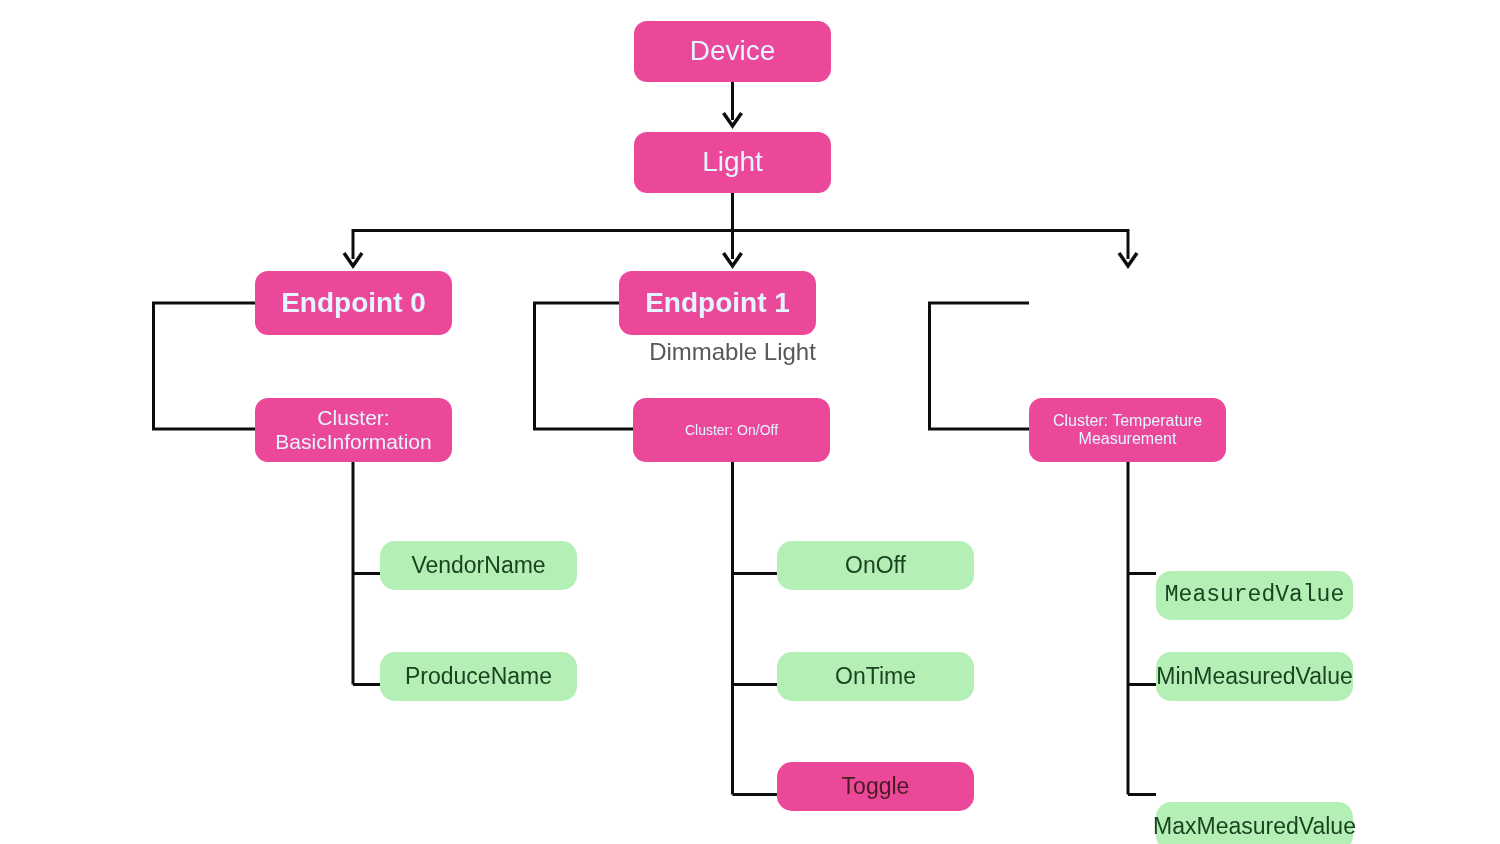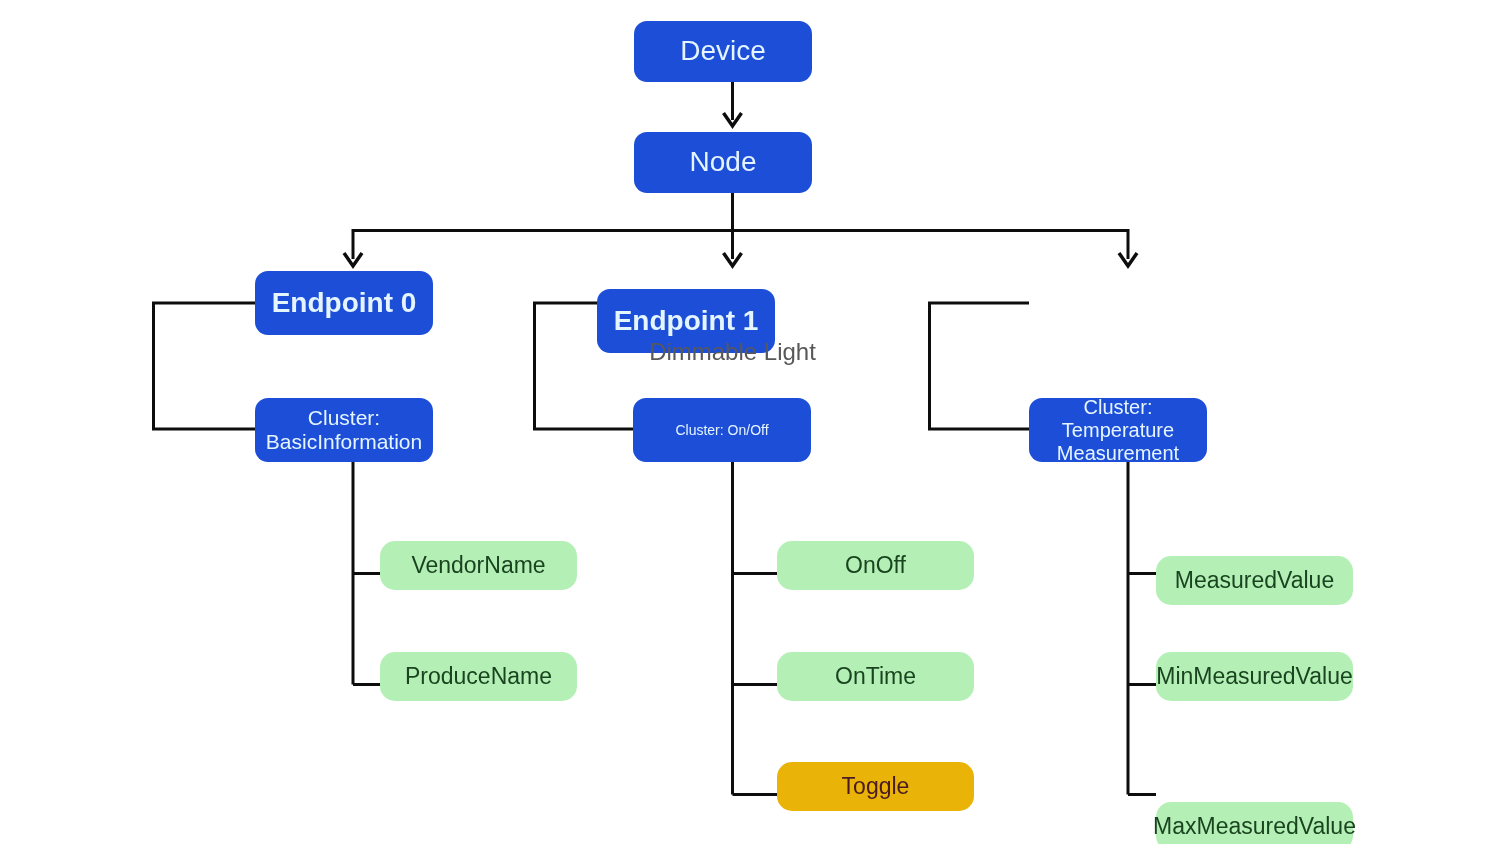--- a/index.html
+++ b/index.html
@@ -21,39 +21,39 @@
   }
   .box {
     position: absolute;
     display: flex;
     align-items: center;
     justify-content: center;
     text-align: center;
     line-height: 1.15;
   }
   .blue {
-    width: 178px;
-    background: #1d4ed8;
+    width: 197px;
+    background: #ec4899;
     color: #e4f5ff;
     border-radius: 13px;
     font-size: 28px;
     font-weight: 400;
   }
   .blue.main { height: 61px; }
   .blue.endpoint { height: 64px; font-weight: bold; }
   .blue.cluster { height: 64px; font-size: 14px; white-space: pre-line; }
   .blue.cluster.sz21 { font-size: 21px; }
-  .blue.cluster.sz20 { font-size: 20px; }
+  .blue.cluster.sz20 { font-size: 16px; }
   .attr {
     width: 197px; height: 49px;
     border-radius: 15px;
     font-size: 23px;
   }
   .attr.green { background: #b4f0b6; color: #1a4420; }
-  .attr.pink  { background: #eab308; color: #4b1b24; }
+  .attr.pink  { background: #ec4899; color: #4b1b24; }
   .sublabel {
     position: absolute;
     width: 300px;
     text-align: center;
     font-size: 24px;
     color: #58585a;
   }
 </style>
 </head>
 <body>
@@ -78,34 +78,34 @@
     <path d="M 633 303 H 534.5 V 429 H 633"></path>
     <path d="M 1029 303 H 929.5 V 429 H 1029"></path>
 
     <path d="M 353 462 V 684.5 M 353 573.5 H 380 M 353 684.5 H 380"></path>
     <path d="M 732.5 462 V 794.5 M 732.5 573.5 H 777 M 732.5 684.5 H 777 M 732.5 794.5 H 777"></path>
     <path d="M 1128 462 V 794.5 M 1128 573.5 H 1156 M 1128 684.5 H 1156 M 1128 794.5 H 1156"></path>
   </svg>
 
   <div class="box blue main" style="left:634px; top:21px;">Device</div>
 
-  <div class="box blue main" style="left:634px; top:132px;">Node</div>
+  <div class="box blue main" style="left:634px; top:132px;">Light</div>
 
   <div class="box blue endpoint" style="left:255px; top:271px;">Endpoint 0</div>
   <div class="box blue cluster sz21" style="left:255px; top:398px;">Cluster:
 BasicInformation</div>
   <div class="box attr green" style="left:380px; top:541px;">VendorName</div>
   <div class="box attr green" style="left:380px; top:652px;">ProduceName</div>
 
-  <div class="box blue endpoint" style="left:597px; top:271px;margin-top:18px;">Endpoint 1</div>
+  <div class="box blue endpoint" style="left:619px; top:271px;">Endpoint 1</div>
   <div class="sublabel" style="left:582.5px; top:338px;">Dimmable Light</div>
   <div class="box blue cluster" style="left:633px; top:398px;">Cluster: On/Off</div>
   <div class="box attr green" style="left:777px; top:541px;">OnOff</div>
   <div class="box attr green" style="left:777px; top:652px;">OnTime</div>
   <div class="box attr pink" style="left:777px; top:762px;">Toggle</div>
 
   <div class="box blue cluster sz20" style="left:1029px; top:398px;">Cluster: Temperature
 Measurement</div>
-  <div class="box attr green" style="left:1156px; top:556px;">MeasuredValue</div>
+  <div class="box attr green" style="left:1156px; top:571px;font-family:Liberation Mono, monospace;">MeasuredValue</div>
   <div class="box attr green" style="left:1156px; top:652px;">MinMeasuredValue</div>
   <div class="box attr green" style="left:1156px; top:802px;">MaxMeasuredValue</div>
 
 </div>
 
 </body></html>

